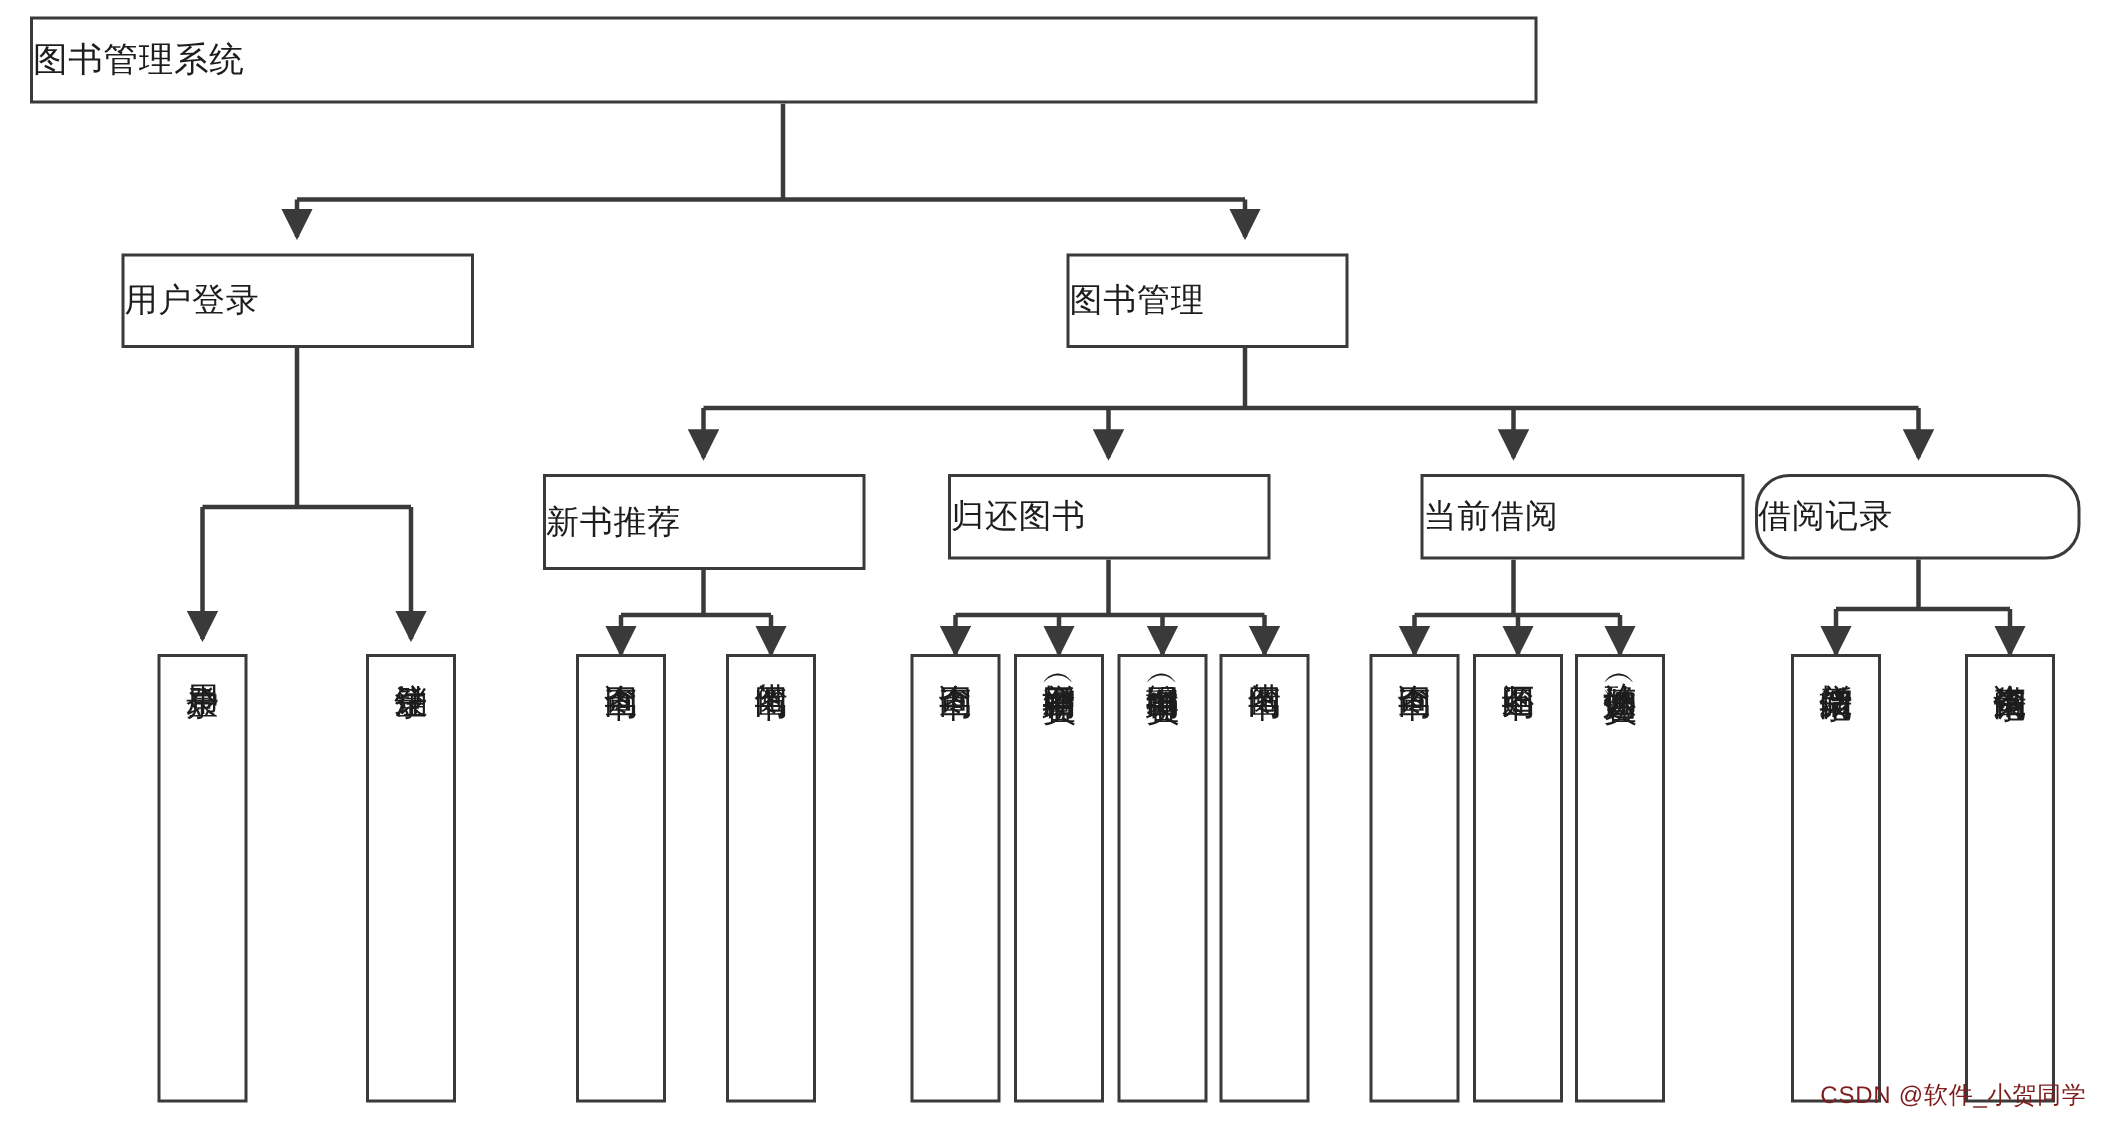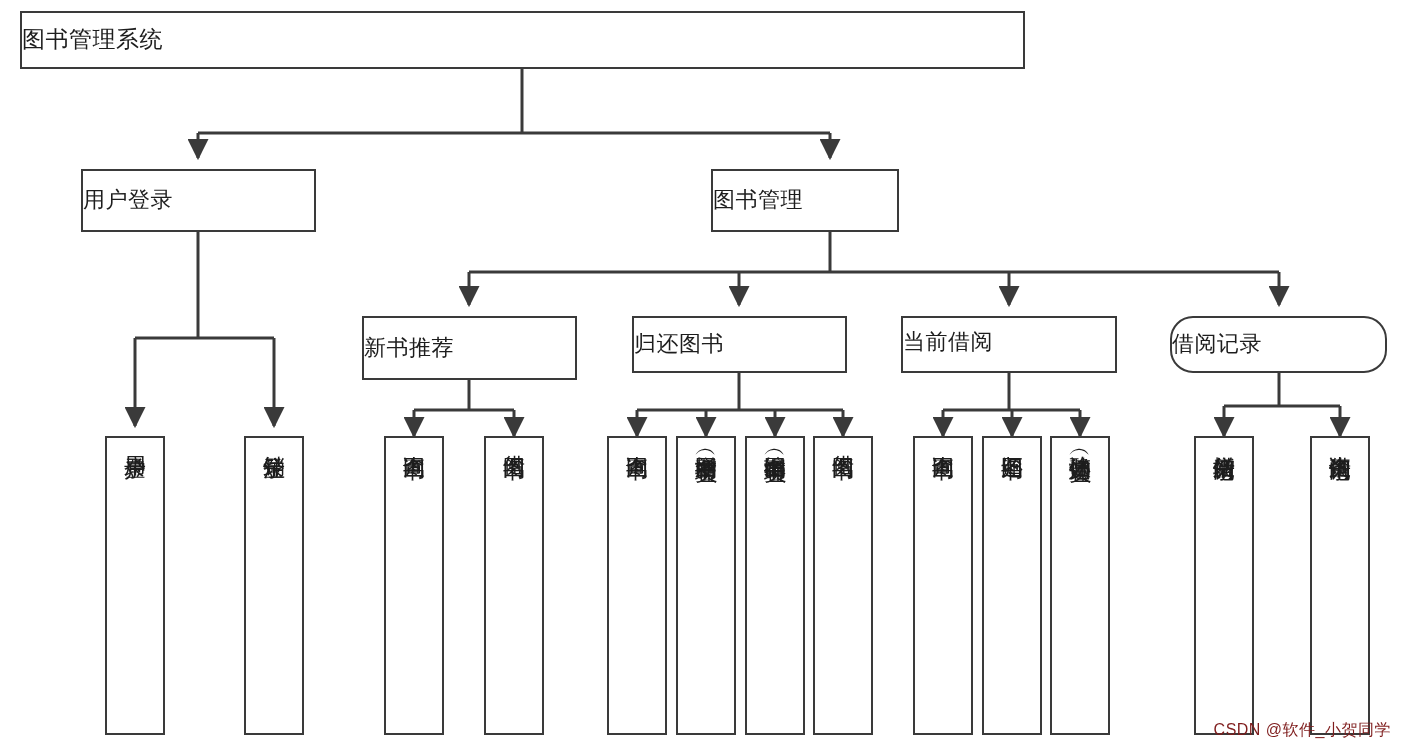--- a/index.html
+++ b/index.html
@@ -130,21 +130,21 @@
   <div class="node h" style="left:711px; top:169px; width:188px; height:63px;">
     <span class="label">图书管理</span>
   </div>
 
   <div class="node h" style="left:362px; top:316px; width:215px; height:64px;">
     <span class="label">新书推荐</span>
   </div>
   <div class="node h" style="left:632px; top:316px; width:215px; height:57px;">
     <span class="label">归还图书</span>
   </div>
-  <div class="node h" style="left:901px; top:316px; width:216px; height:57px;font-family:Liberation Mono, monospace;">
+  <div class="node h" style="left:947px; top:316px; width:216px; height:57px;">
     <span class="label">当前借阅</span>
   </div>
   <div class="node h" style="left:1170px; top:316px; width:217px; height:57px;border-radius:23px;">
     <span class="label">借阅记录</span>
   </div>
 
   <div class="node v" style="left:105px; top:436px; width:60px; height:299px;">
     <span class="label">用户登录</span>
   </div>
   <div class="node v" style="left:244px; top:436px; width:60px; height:299px;">

